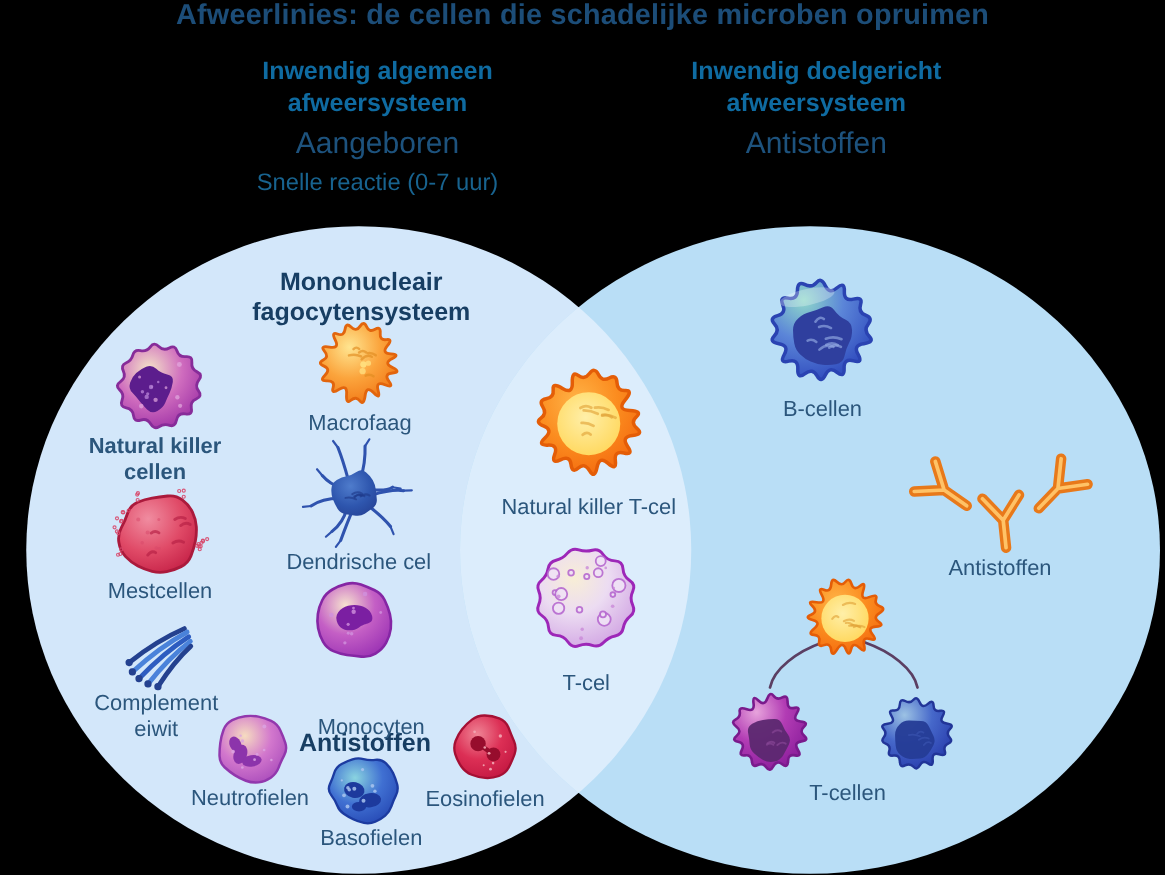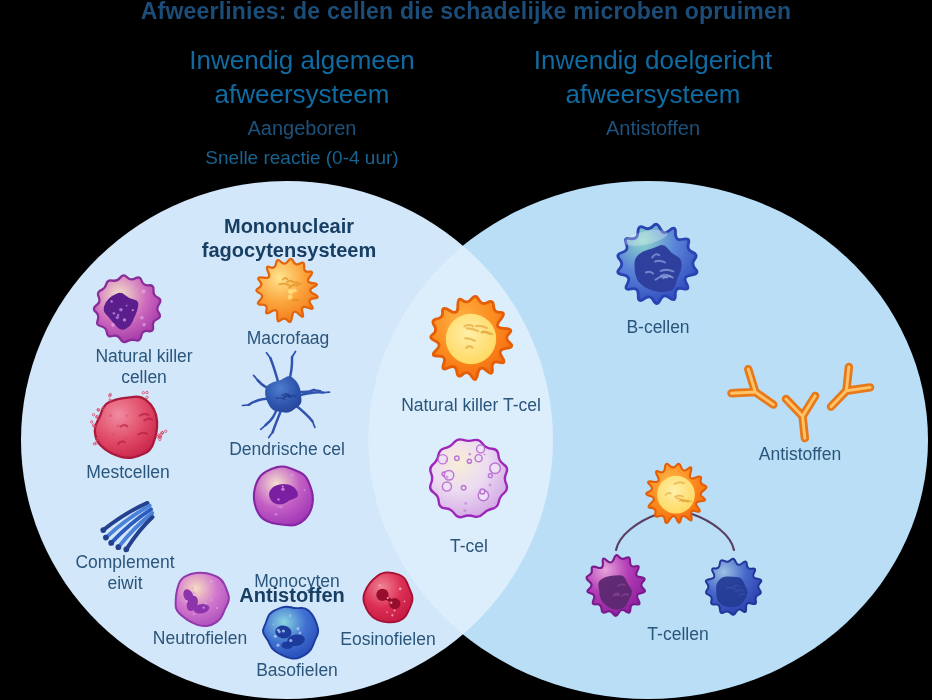--- a/index.html
+++ b/index.html
@@ -2,22 +2,22 @@
 <html style="--c-bg: #000000; --c-left: #d3e7fa; --c-right: #b9def6; --c-overlap: #dcedfc; --c-title: #1c4d78; --c-heading: #0f6ba1; --c-subtitle: #1d527d; --c-reaction: #18638f; --c-cell-label: #2b567c; --c-group-label: #173e63;"><head>
 <meta charset="utf-8">
 <style>
   html,body{margin:0;padding:0;background:#000;}
   .stage{position:relative;width:932px;height:700px;overflow:hidden;background:var(--c-bg,#000);
          font-family:"Liberation Sans",sans-serif;}
   .abs{position:absolute;}
   .title{position:absolute;left:0;top:-2px;width:100%;text-align:center;
          font-size:23px;font-weight:bold;letter-spacing:.2px;color:var(--c-title,#1c4d78);}
   .hdr{position:absolute;top:44px;width:380px;text-align:center;}
-  .hdr .l1{font-size:26px;font-weight:normal;line-height:1.3;color:var(--c-heading,#0f6ba1);}
-  .hdr .type{font-size:20px;margin-top:5px;color:var(--c-subtitle,#1d527d);}
+  .hdr .l1{font-size:20px;font-weight:bold;line-height:1.3;color:var(--c-heading,#0f6ba1);}
+  .hdr .type{font-size:24px;margin-top:5px;color:var(--c-subtitle,#1d527d);}
   .hdr .react{font-size:19px;margin-top:7px;color:var(--c-reaction,#18638f);}
   .circleL{position:absolute;left:21px;top:181px;width:532px;height:518px;border-radius:50%;
            background:var(--c-left,#d3e7fa);}
   .circleR{position:absolute;left:368px;top:181px;width:560px;height:518px;border-radius:50%;
            background:var(--c-right,#b9def6);}
   .lensClip{position:absolute;left:21px;top:181px;width:532px;height:518px;border-radius:50%;
             overflow:hidden;pointer-events:none;}
   .lensClip .inner{position:absolute;left:347px;top:0;width:560px;height:518px;border-radius:50%;
             background:var(--c-overlap,#dcedfc);}
   .cell-label{position:absolute;font-size:17.5px;line-height:1.18;text-align:center;
@@ -31,21 +31,21 @@
 <body>
 
 <div class="stage">
 
   <div class="title">Afweerlinies: de cellen die schadelijke microben opruimen</div>
 
   <div class="hdr" style="left:112px;">
     <div class="l1">Inwendig algemeen</div>
     <div class="l1">afweersysteem</div>
     <div class="type">Aangeboren</div>
-    <div class="react">Snelle reactie (0-4 uur)</div>
+    <div class="react">Snelle reactie (0-7 uur)</div>
   </div>
 
   <div class="hdr" style="left:463px;">
     <div class="l1">Inwendig doelgericht</div>
     <div class="l1">afweersysteem</div>
     <div class="type">Antistoffen</div>
   </div>
 
   <div class="circleL"></div>
   <div class="circleR"></div>
@@ -464,21 +464,21 @@
           <path d="M39.7 5.0 Q44.2 10.1 38.1 12.7 Q32.0 15.4 34.0 22.0 Q36.0 28.7 27.1 25.8 Q18.3 23.0 19.2 32.3 Q20.1 41.7 13.7 37.0 Q7.4 32.3 3.7 39.0 Q-0.0 45.7 -4.1 40.9 Q-8.2 36.1 -14.4 39.3 Q-20.5 42.6 -20.7 34.4 Q-20.9 26.2 -28.3 27.3 Q-35.7 28.4 -33.6 21.8 Q-31.5 15.2 -38.0 12.7 Q-44.5 10.2 -40.2 5.1 Q-36.0 -0.0 -40.6 -5.2 Q-45.1 -10.3 -35.4 -11.4 Q-25.8 -12.4 -30.6 -20.4 Q-35.5 -28.3 -28.4 -27.5 Q-21.2 -26.6 -20.8 -34.5 Q-20.4 -42.4 -14.3 -39.0 Q-8.1 -35.7 -4.1 -40.5 Q0.0 -45.3 3.4 -37.4 Q6.7 -29.4 13.4 -35.5 Q20.0 -41.5 20.3 -33.6 Q20.5 -25.7 28.2 -27.1 Q35.8 -28.5 31.3 -20.7 Q26.8 -12.9 36.3 -11.7 Q45.8 -10.4 40.4 -5.2 Q35.1 0.0 39.7 5.0 Z" fill="url(#g15)" stroke="#223598" stroke-width="3"></path>
           <g transform="translate(-2,9)">
             <path d="M22.1 5.6 Q19.3 11.2 15.8 16.1 Q12.2 21.1 6.1 21.8 Q-0.0 22.5 -6.4 22.3 Q-12.7 22.1 -17.9 17.7 Q-23.0 13.3 -23.7 6.6 Q-24.5 -0.0 -24.5 -7.1 Q-24.5 -14.1 -19.3 -19.3 Q-14.2 -24.5 -7.1 -24.2 Q0.0 -23.8 6.8 -23.6 Q13.6 -23.5 16.5 -17.4 Q19.5 -11.2 22.2 -5.6 Q24.9 0.0 22.1 5.6 Z" fill="#253c96" opacity="0.95"></path>
             <path d="M10.5 5.4 q 4.3 -5.4 8.6 -2.4" stroke="#3b55b0" stroke-width="2.2" fill="none" stroke-linecap="round" opacity="0.65"></path>
             <path d="M-7.7 -6.7 q 6.7 -1.5 13.3 1.5" stroke="#3b55b0" stroke-width="2.2" fill="none" stroke-linecap="round" opacity="0.65"></path>
             <path d="M2.4 -8.5 q 3.8 -4.1 7.6 -1.1" stroke="#3b55b0" stroke-width="2.2" fill="none" stroke-linecap="round" opacity="0.65"></path>
             <path d="M4.4 -1.0 q 6.0 -4.4 12.0 -1.4" stroke="#3b55b0" stroke-width="2.2" fill="none" stroke-linecap="round" opacity="0.65"></path>
           </g>
         </svg>
       </div>
-      <div class="cell-label" style="left: 74px; top: 346px; width: 140px;">Natural killer cellen</div>
+      <div class="cell-label" style="left: 54px; top: 346px; width: 140px; font-weight: bold;">Natural killer cellen</div>
       <div class="cell-label" style="left: 48px; top: 462px; width: 160px;">Mestcellen</div>
       <div class="cell-label" style="left: 60px; top: 552px; width: 130px;">Complement eiwit</div>
       <div class="cell-label" style="left: 208px; top: 328px; width: 160px;">Macrofaag</div>
       <div class="cell-label" style="left: 197px; top: 439px; width: 180px;">Dendrische cel</div>
       <div class="cell-label" style="left: 217px; top: 527px; width: 160px; margin-top: 44px;">Monocyten</div>
       <div class="cell-label" style="left: 120px; top: 628px; width: 160px;">Neutrofielen</div>
       <div class="cell-label" style="left: 217px; top: 660px; width: 160px;">Basofielen</div>
       <div class="cell-label" style="left: 308px; top: 629px; width: 160px;">Eosinofielen</div>
       <div class="cell-label" style="left: 371px; top: 395px; width: 200px;">Natural killer T-cel</div>
       <div class="cell-label" style="left: 409px; top: 536px; width: 120px;">T-cel</div>

